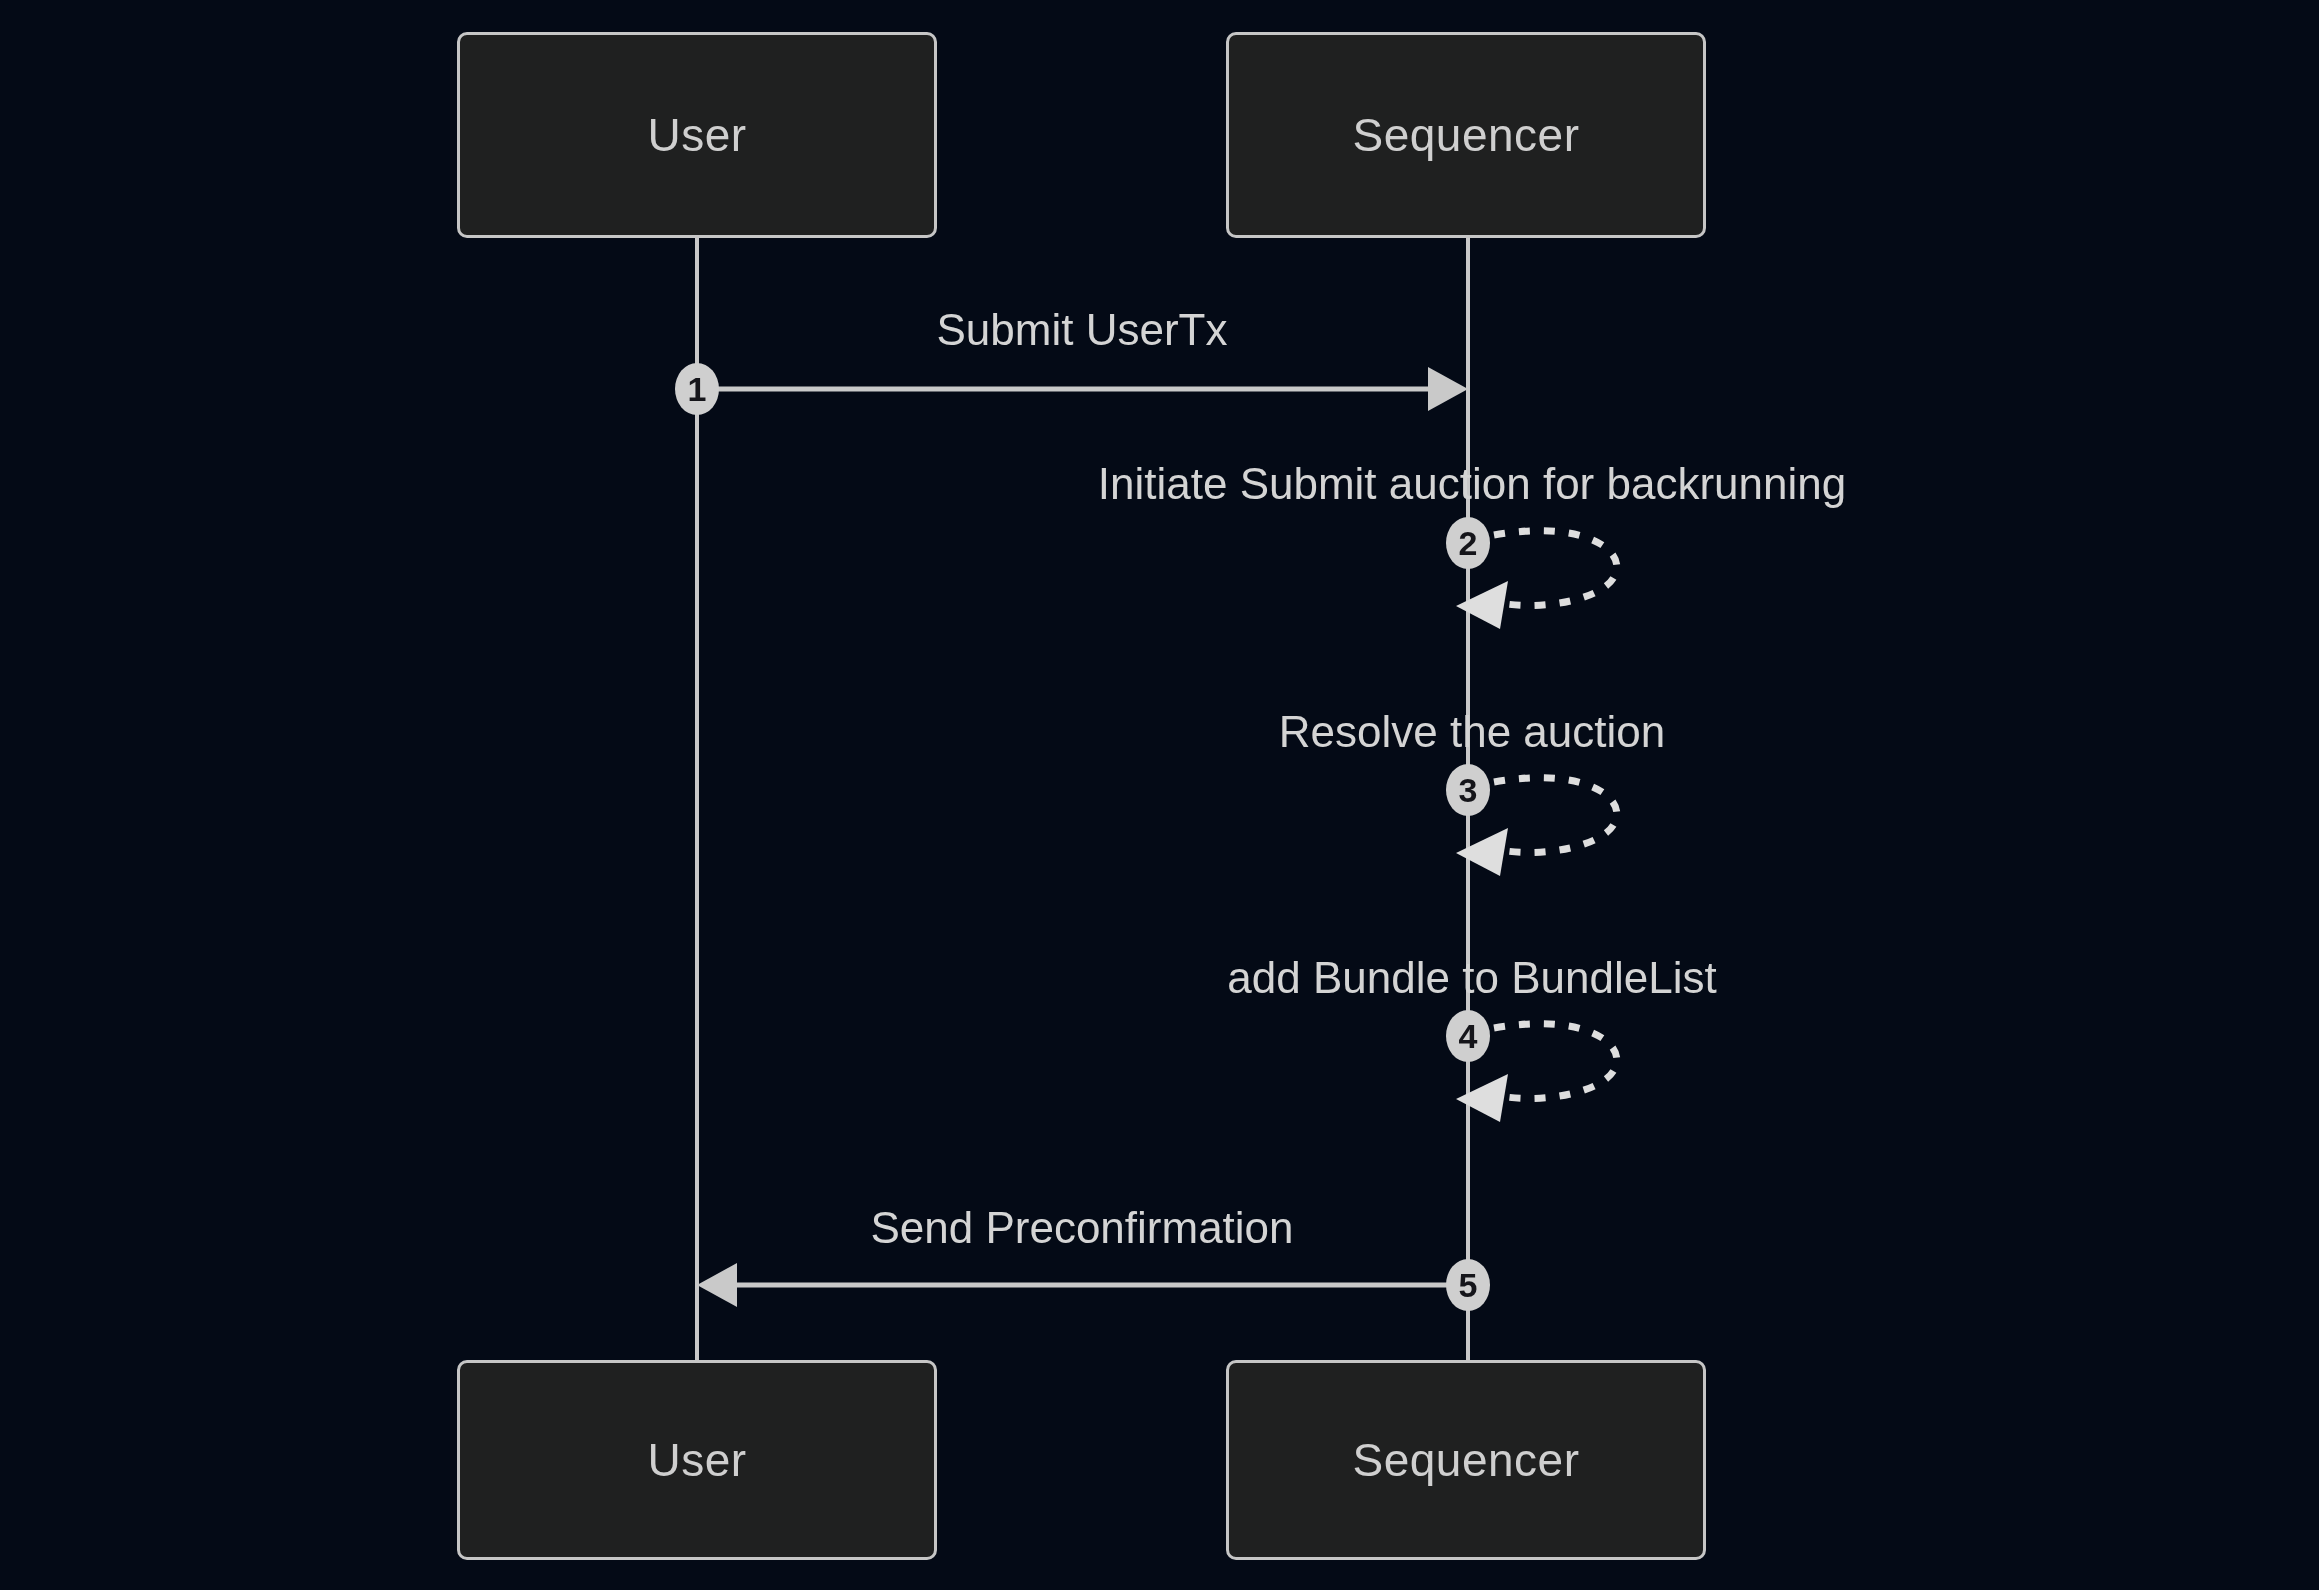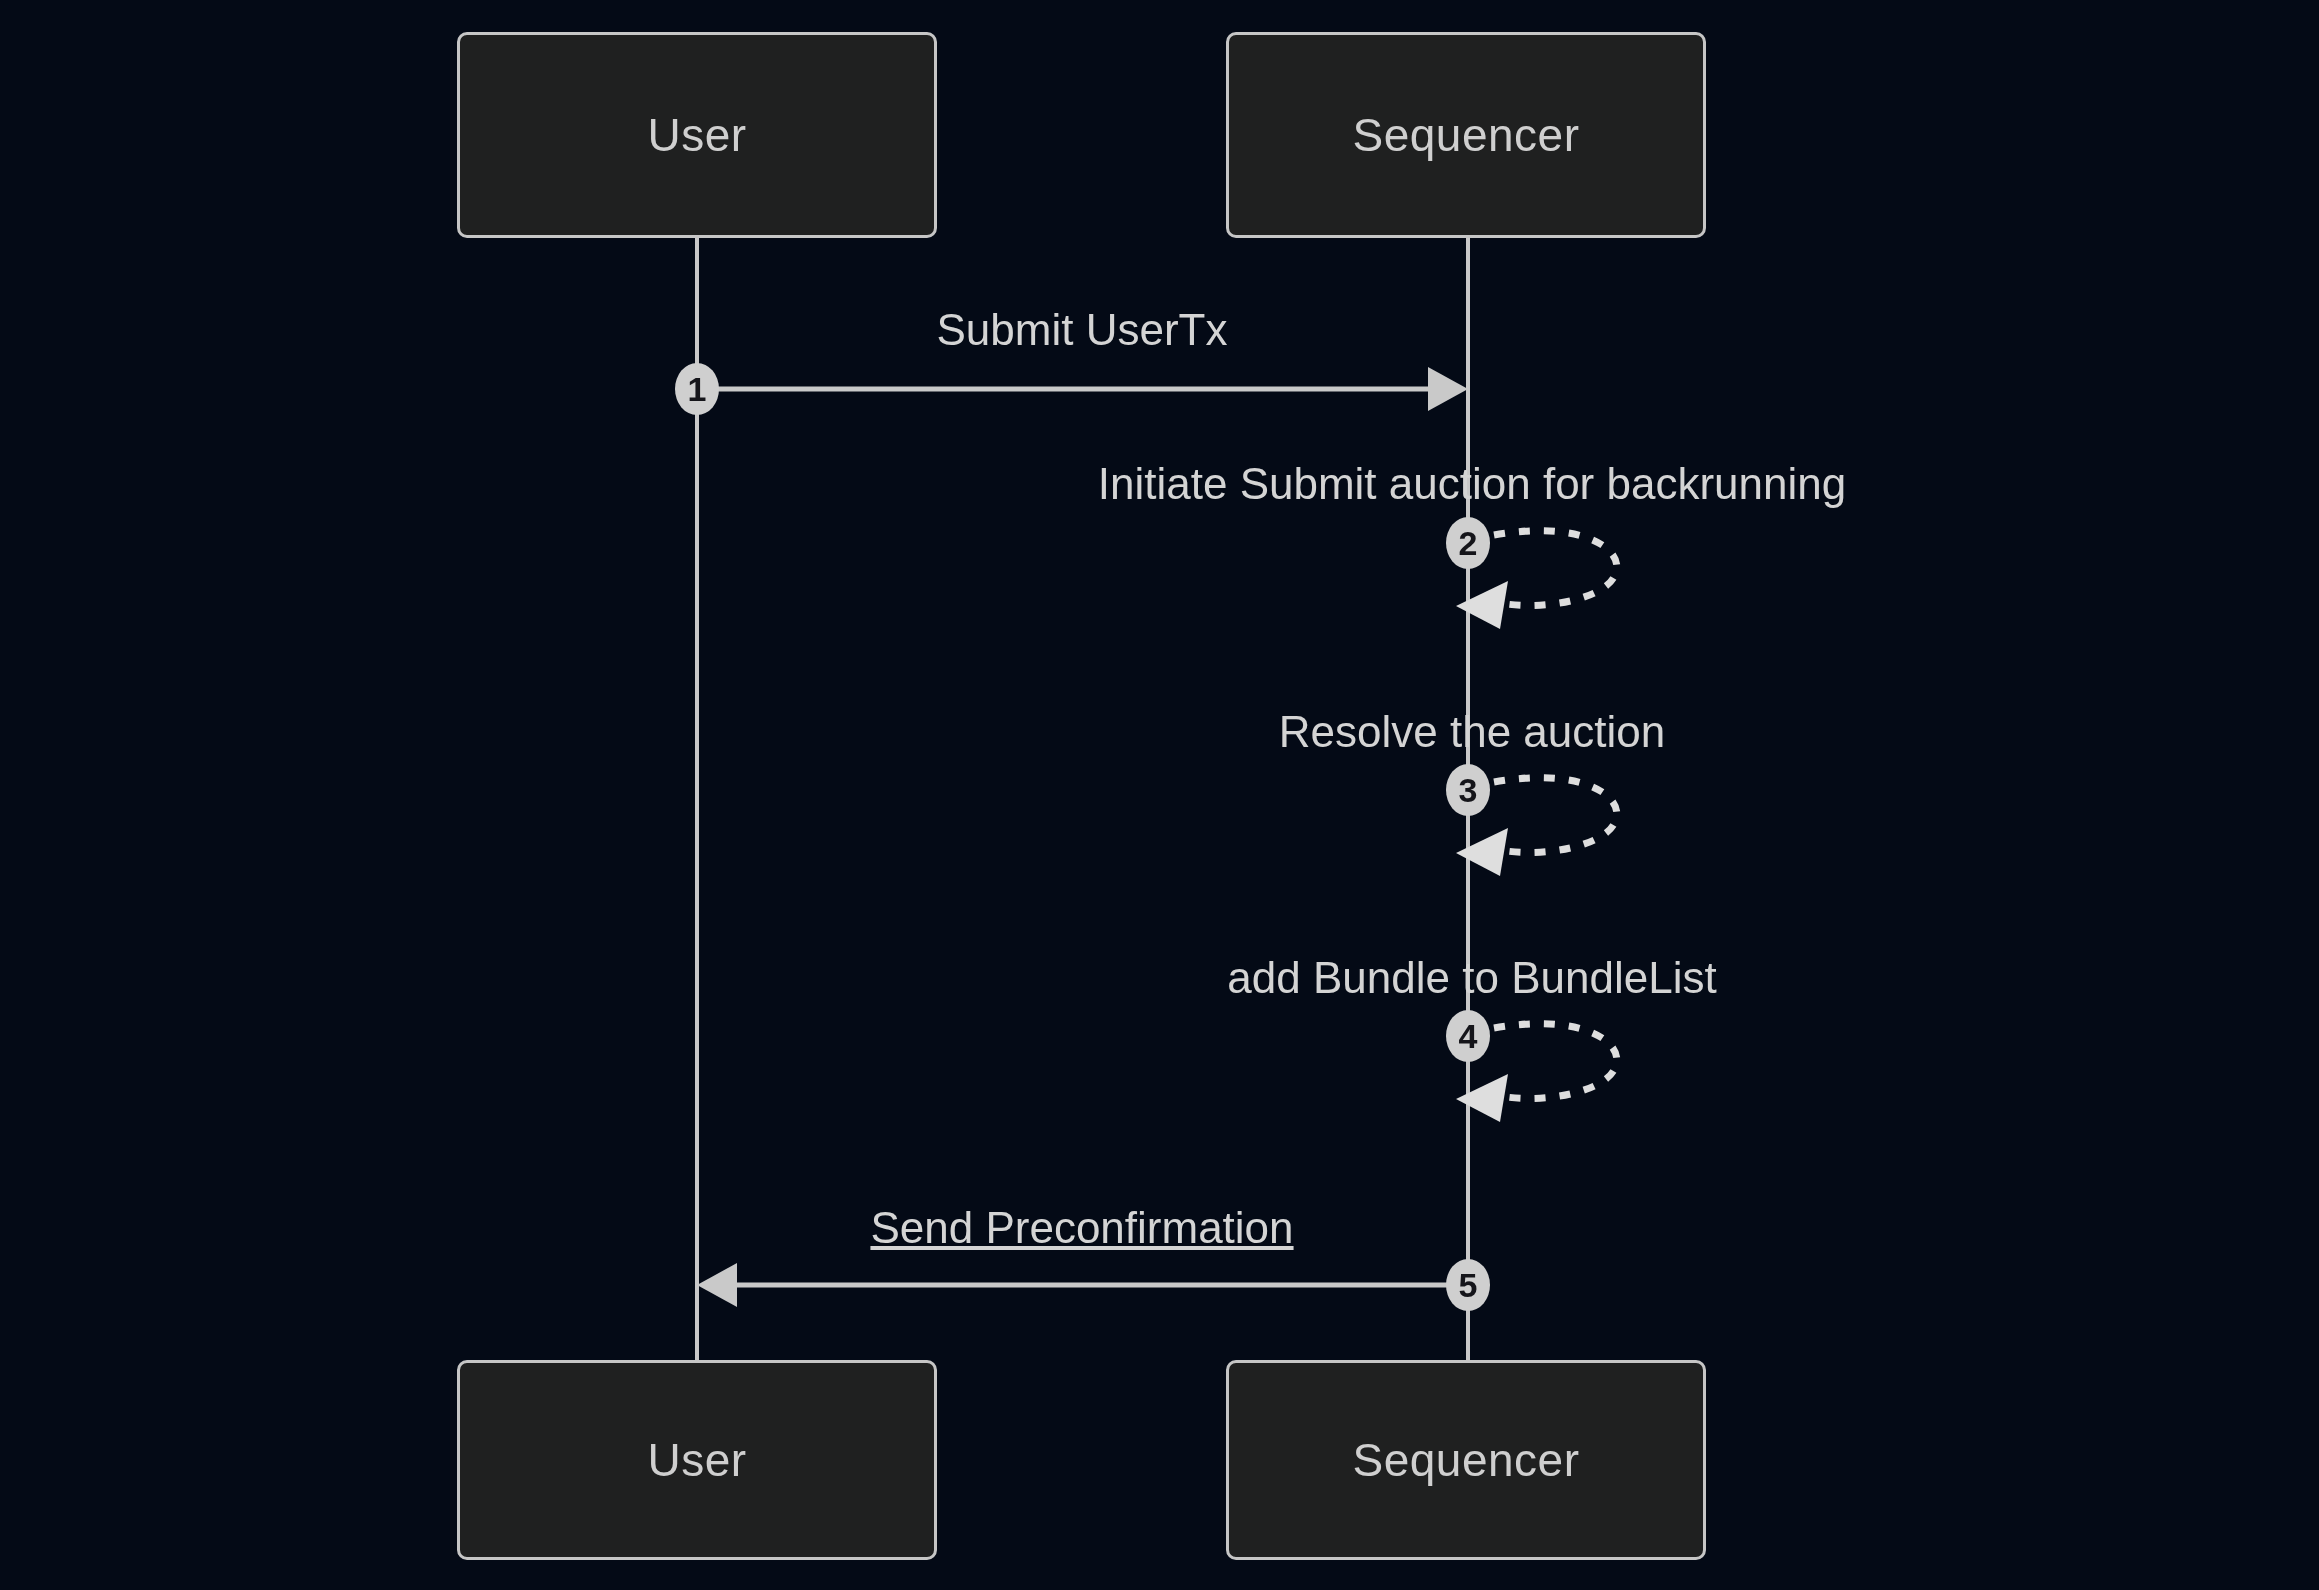--- a/index.html
+++ b/index.html
@@ -95,21 +95,21 @@
     <span>User</span>
   </div>
   <div class="actor-box" style="left:1182px; top:1360px; width:480px; height:200px;">
     <span>Sequencer</span>
   </div>
 
   <div class="msg-label" style="left:1038px; top:330px;text-align:center;">Submit UserTx</div>
   <div class="msg-label" style="left:1428px; top:484px;">Initiate Submit auction for backrunning</div>
   <div class="msg-label" style="left:1428px; top:732px;">Resolve the auction</div>
   <div class="msg-label" style="left:1428px; top:978px;text-align:center;">add Bundle to BundleList</div>
-  <div class="msg-label" style="left:1038px; top:1228px;text-decoration:underline;">Send Preconfirmation</div>
+  <div class="msg-label" style="left:1038px; top:1228px;">Send Preconfirmation</div>
 
   <div class="seq-badge" style="left:653px; top:389px;">1</div>
   <div class="seq-badge" style="left:1424px; top:543px;">2</div>
   <div class="seq-badge" style="left:1424px; top:790px;">3</div>
   <div class="seq-badge" style="left:1424px; top:1036px;">4</div>
   <div class="seq-badge" style="left:1424px; top:1285px;">5</div>
 
 </div>
 
 </body></html>

